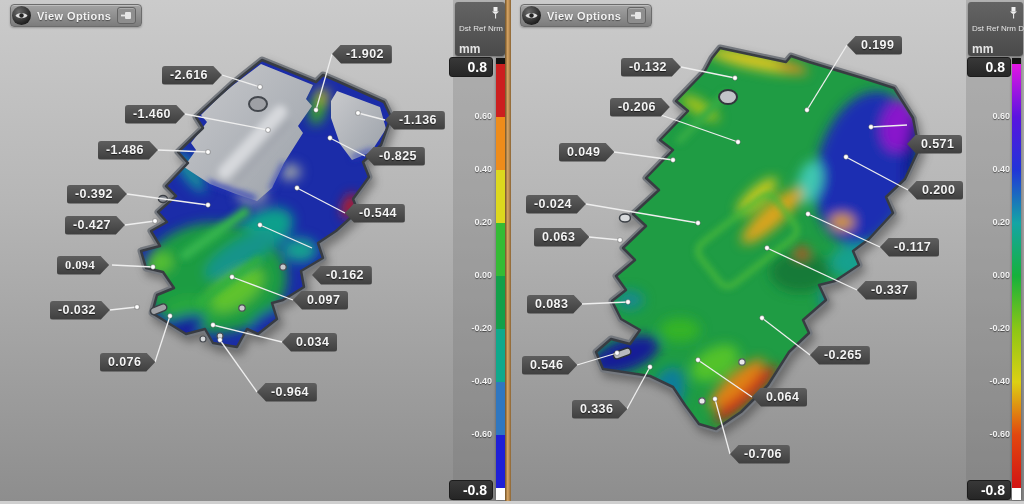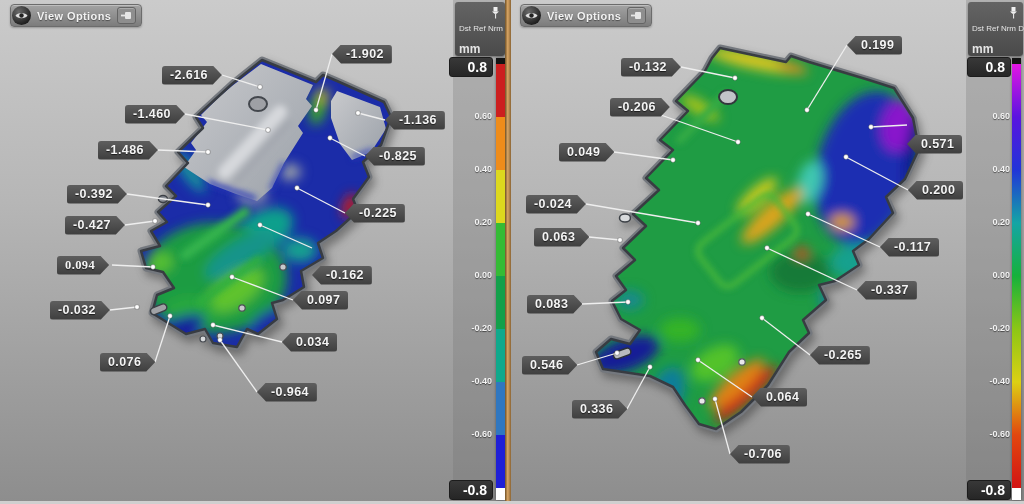--- a/index.html
+++ b/index.html
@@ -212,21 +212,21 @@
         <span class="tick" style="top: calc(85.31% - 6px);">-0.60</span>
       </div>
   </div>
 <div class="tag left" style="top: 44.5px; left: 332px;">-1.902</div>
     <div class="tag right" style="top: 65.5px; left: 162px;">-2.616</div>
     <div class="tag right" style="top: 104.5px; left: 125px;">-1.460</div>
     <div class="tag left" style="top: 110.5px; left: 385px;">-1.136</div>
     <div class="tag right" style="top: 140.5px; left: 98px;">-1.486</div>
     <div class="tag left" style="top: 146.5px; left: 365px;">-0.825</div>
     <div class="tag right" style="top: 184.5px; left: 67px;">-0.392</div>
-    <div class="tag left" style="top: 203.5px; left: 345px;">-0.225</div>
+    <div class="tag left" style="top: 203.5px; left: 345px;">-0.544</div>
     <div class="tag right" style="top: 215.5px; left: 65px;">-0.427</div>
     <div class="tag left" style="top: 238.5px; left: 312px; margin-top: 27px;">-0.162</div>
     <div class="tag right" style="top: 255.5px; left: 57px; font-family: Liberation Serif, serif;">0.094</div>
     <div class="tag left" style="top: 290.5px; left: 293px;">0.097</div>
     <div class="tag right" style="top: 300.5px; left: 50px; text-align: right;">-0.032</div>
     <div class="tag left" style="top: 332.5px; left: 282px;">0.034</div>
     <div class="tag right" style="top: 352.5px; left: 100px;">0.076</div>
     <div class="tag left" style="top: 382.5px; left: 257px;">-0.964</div>
   </div>
 

